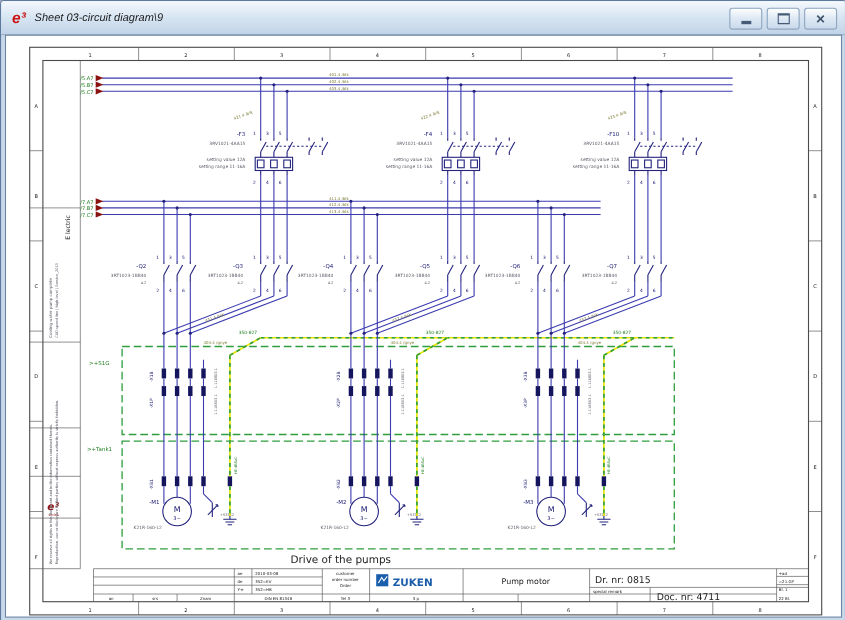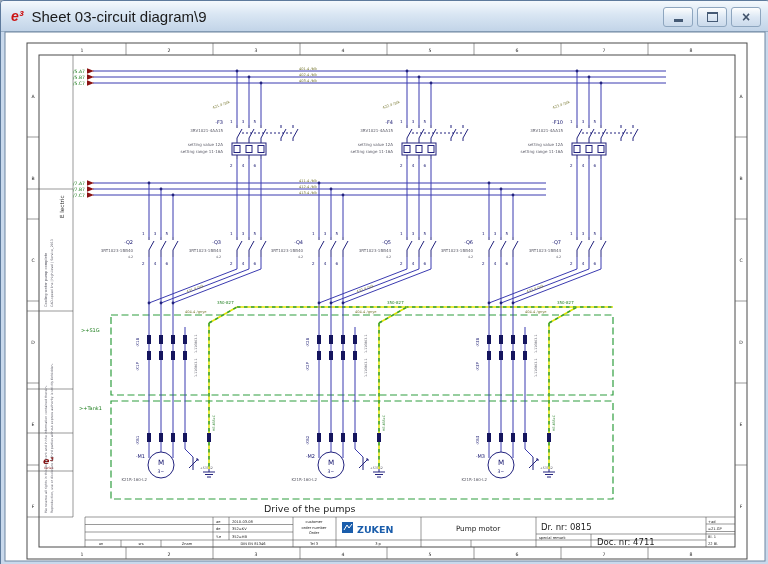--- a/index.html
+++ b/index.html
@@ -1,20 +1,20 @@
 <!DOCTYPE html>
 <html><head>
 <meta charset="utf-8">
 <style>
   html,body{margin:0;padding:0;background:#9aa7b5;}
   .app{position:relative;width:768px;height:564px;background:#c9d9ec;border:1px solid #5d7a9c;border-radius:4px 4px 0 0;overflow:hidden;font-family:"Liberation Sans",sans-serif;}
   .titlebar{position:absolute;left:0;top:0;width:768px;height:30px;
     background:linear-gradient(#f4f9fd,#d9e6f3 45%,#c2d4e8);border-bottom:1px solid #98aec6;display:flex;align-items:center;}
   .app-icon{font-weight:bold;font-style:italic;color:#cc1414;font-size:14px;margin:0 8px 0 10px;}
-  .title-text{font-size:15px;color:#1a1a1a;}
+  .title-text{font-size:10px;color:#1a1a1a;font-style:italic;}
   .winbtns{position:absolute;right:8px;top:6px;display:flex;gap:4px;}
   .wbtn{width:28px;height:18px;border:1px solid #8ea6bf;border-radius:3px;background:linear-gradient(#fdfefe,#dde8f4 50%,#cbdaeb);display:flex;align-items:center;justify-content:center;color:#41536b;}
   .glyph-min{width:9px;height:3px;background:#455a75;margin-top:7px;}
   .glyph-max{width:9px;height:7px;border:1px solid #455a75;border-top:2px solid #455a75;}
   .glyph-close::before{content:"×";font-size:14px;font-weight:bold;line-height:14px;}
   svg{position:absolute;left:0;top:0;}
   svg text{font-family:"DejaVu Sans",sans-serif;}
   .t3{font-size:3.2px}.t35{font-size:3.6px}.t4{font-size:4px}.t45{font-size:4.6px}
   .t5{font-size:5px}.t55{font-size:5.6px}.t7{font-size:7.2px}
   .t8{font-size:8.5px}.t9{font-size:9.5px}

